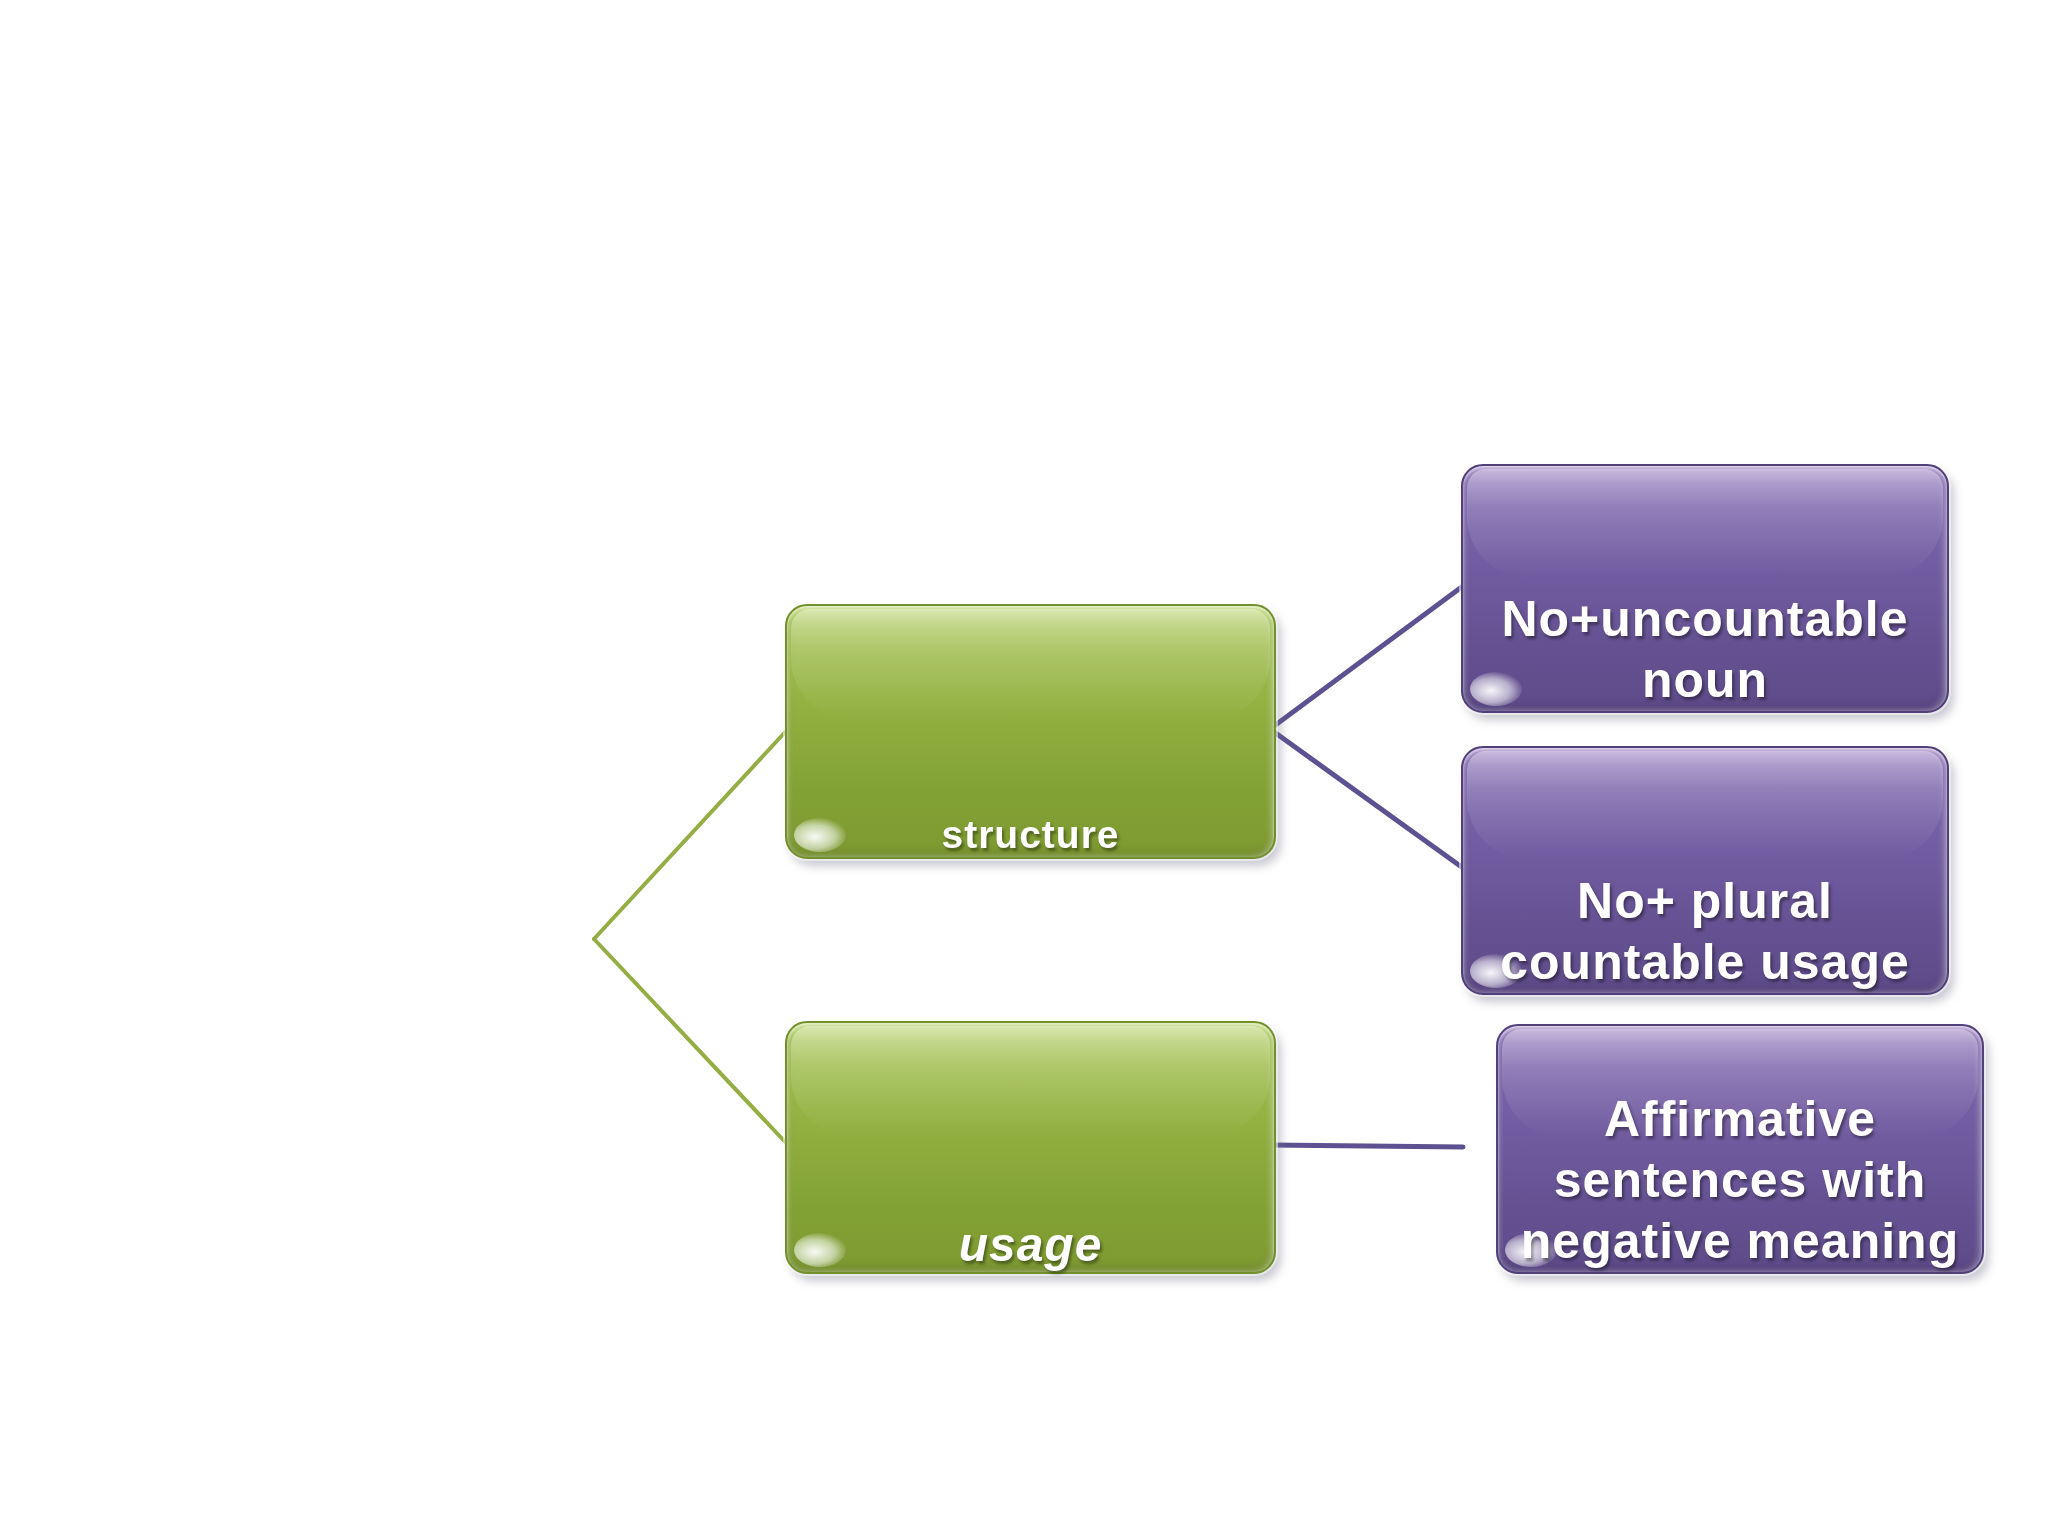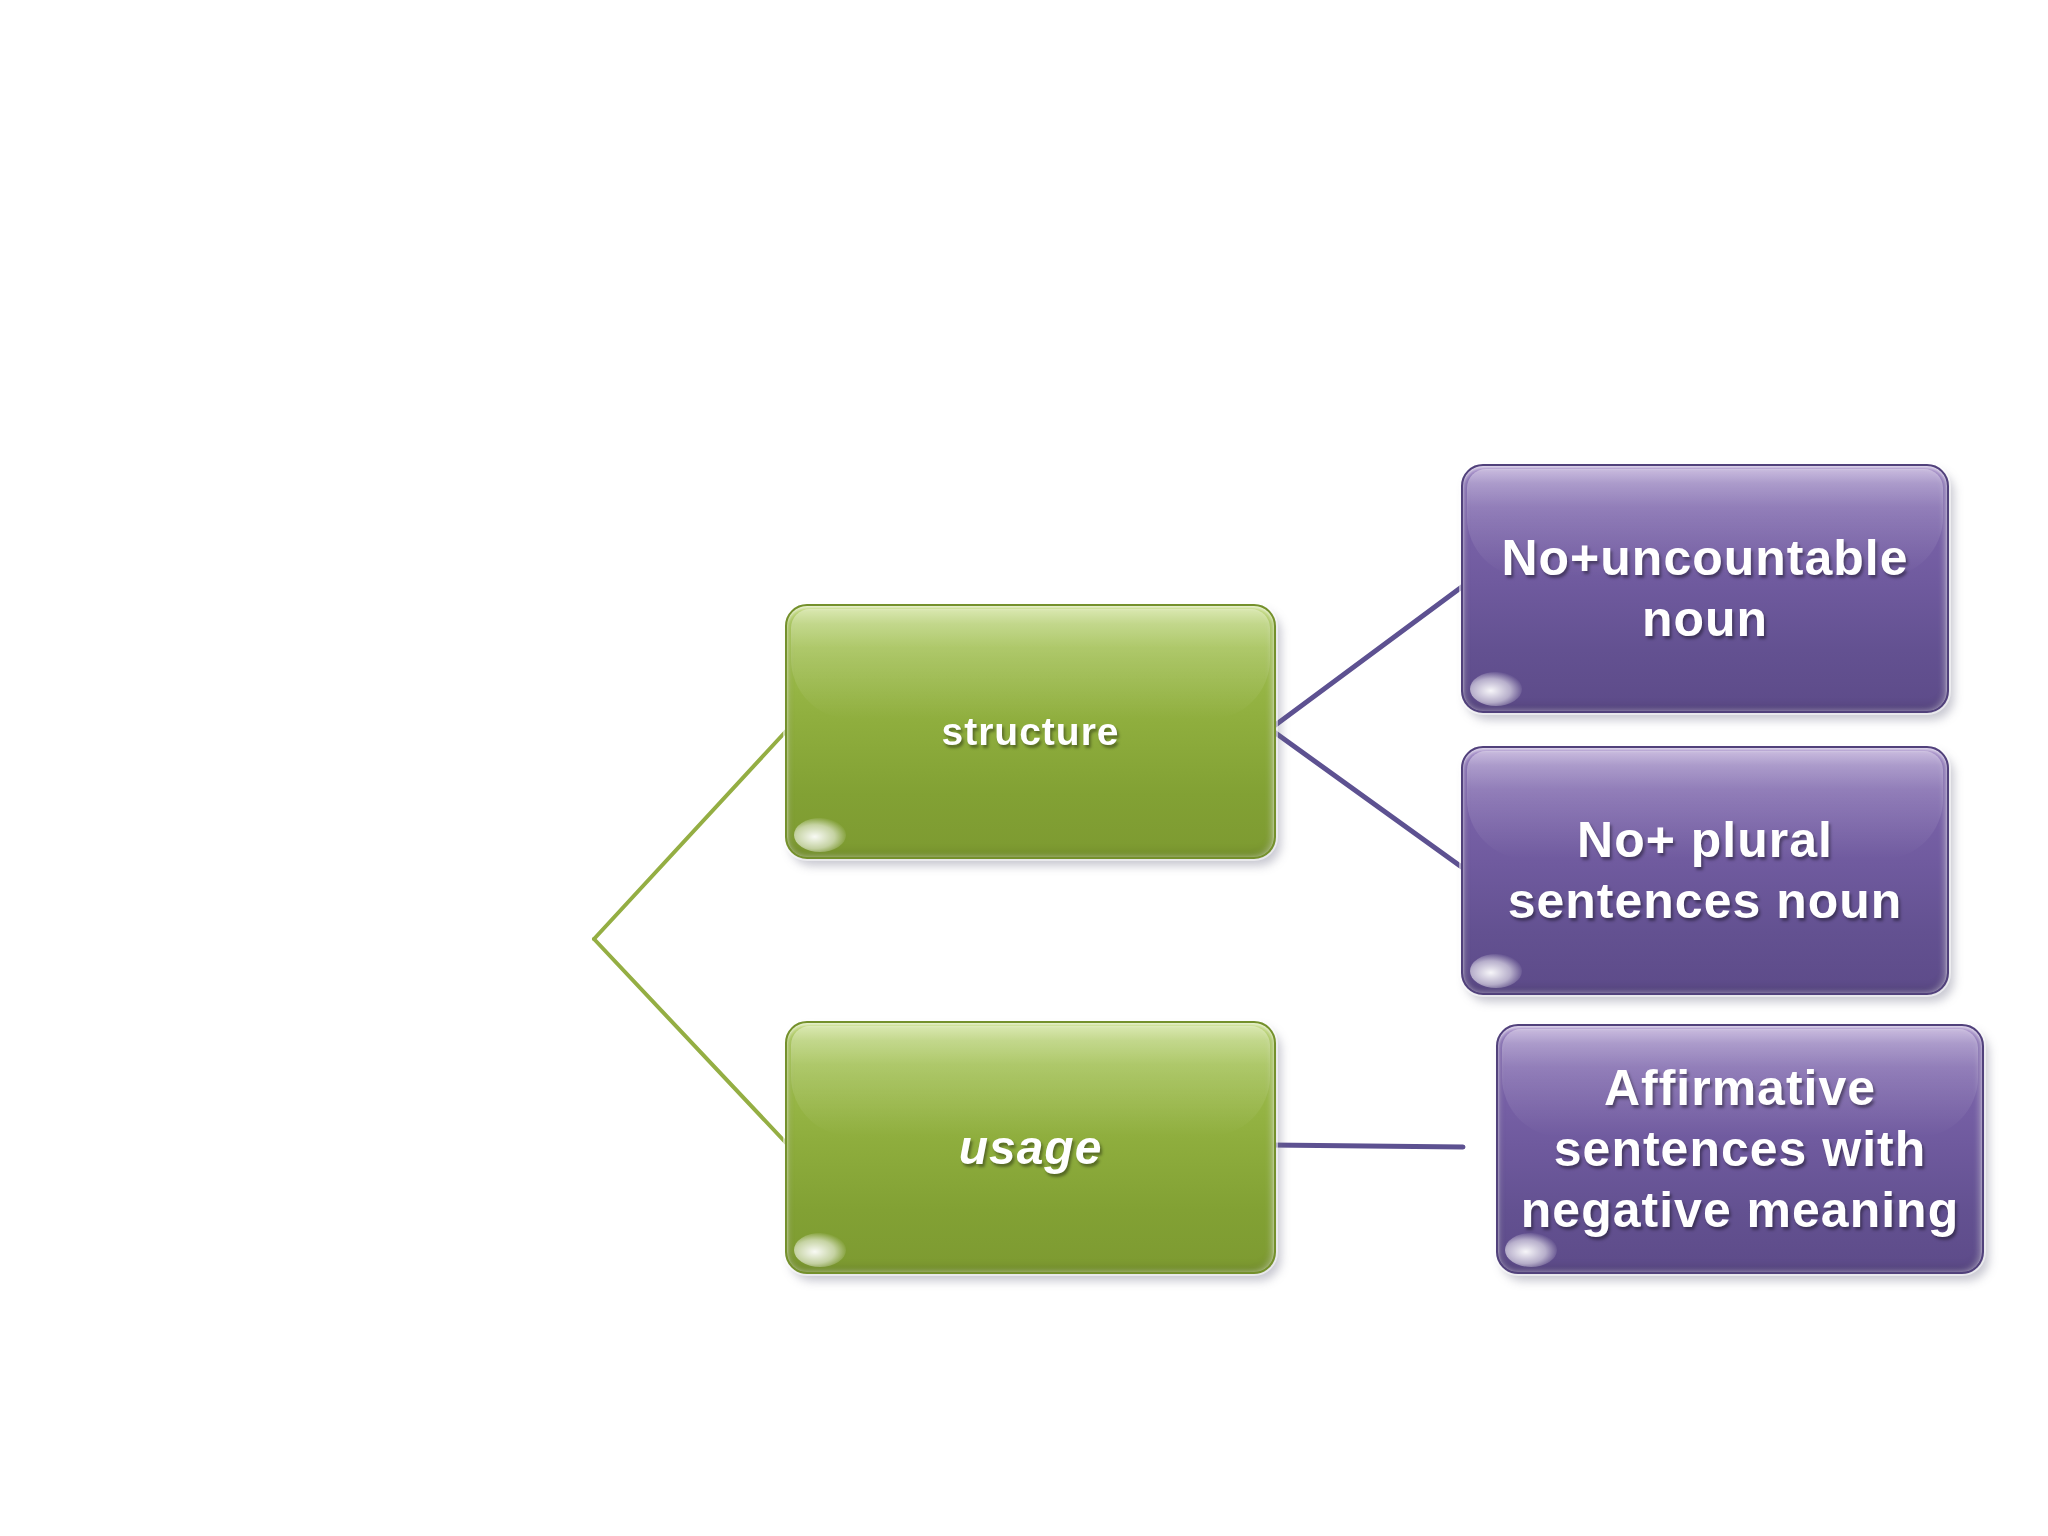--- a/index.html
+++ b/index.html
@@ -18,21 +18,21 @@
   .connector-layer {
     position: absolute;
     left: 0; top: 0;
     width: 2048px;
     height: 1536px;
   }
   .node {
     position: absolute;
     border-radius: 22px;
     display: flex;
-    align-items: center;
+    align-items: flex-end;
     justify-content: center;
     text-align: center;
     color: #ffffff;
     font-weight: bold;
     letter-spacing: 1px;
     text-shadow: 2px 3px 3px rgba(0,0,0,0.38);
     box-shadow:
       0 0 0 2px rgba(255,255,255,0.55),
       5px 7px 10px rgba(110,110,135,0.38),
       inset 0 2px 3px rgba(255,255,255,0.55),
@@ -113,20 +113,20 @@
 
   <div class="node node--green" id="node-usage">
     <span class="node__label">usage</span>
   </div>
 
   <div class="node node--purple" id="node-uncountable">
     <span class="node__label">No+uncountable noun</span>
   </div>
 
   <div class="node node--purple" id="node-plural">
-    <span class="node__label">No+ plural sentences noun</span>
+    <span class="node__label">No+ plural countable usage</span>
   </div>
 
   <div class="node node--purple" id="node-affirmative">
     <span class="node__label">Affirmative sentences with negative meaning</span>
   </div>
 
 </div>
 
 </body></html>

